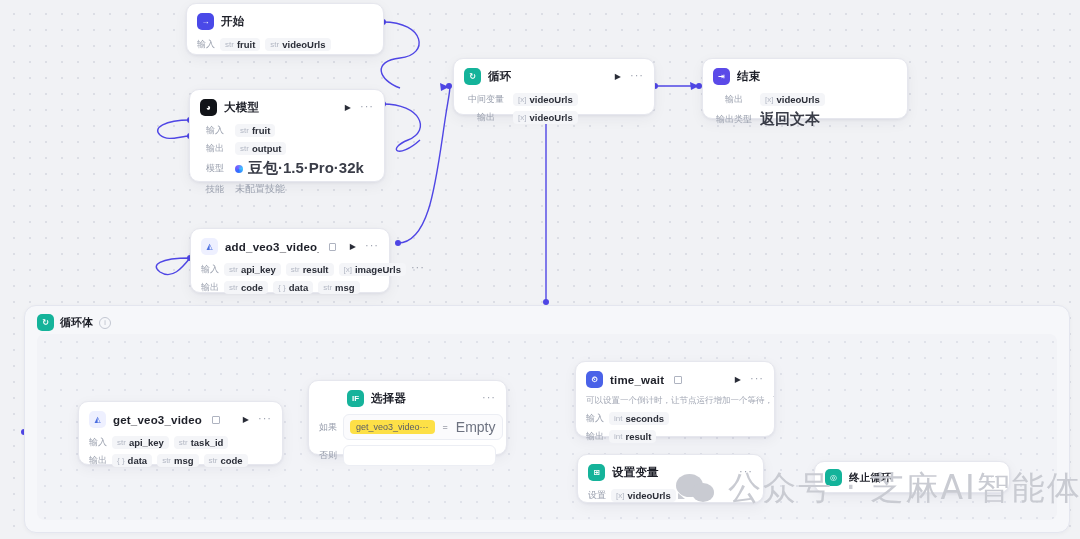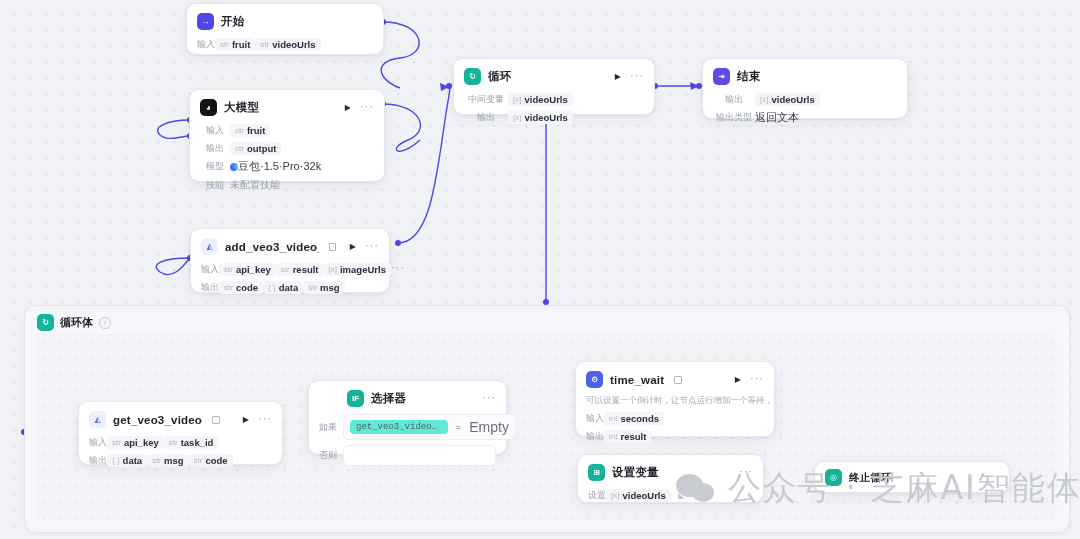--- a/index.html
+++ b/index.html
@@ -33,30 +33,30 @@
   .ic-if{background:#16b39b;margin-left:28px;}
   .ic-wait{background:#4a62e8;}
   .ic-setvar{background:#15b39a;}
   .ic-break{background:#13b39a;}
   .title{font-size:11.5px;font-weight:bold;color:#1d1f28;letter-spacing:.2px;white-space:nowrap;overflow:hidden;}
   .title.mono{font-family:"Liberation Sans",sans-serif;font-weight:bold;}
   .head-spacer{flex:1 1 auto;}
   .play{font-size:8px;color:#2a2d38;margin-right:2px;}
   .dots{font-size:11px;color:#9ba0ad;letter-spacing:1px;line-height:6px;padding-bottom:4px;}
   .body{padding:0 10px 9px 10px;}
-  .row{display:flex;align-items:center;margin-bottom:4px;min-height:14px;}
+  .row{display:flex;align-items:center;gap:5px;margin-bottom:4px;min-height:14px;}
   .row:last-child{margin-bottom:0;}
   .rlabel{font-size:9px;color:#9aa0ae;flex:0 0 auto;white-space:nowrap;}
   .rlabel.w{min-width:30px;text-align:center;}
   .chip{
     display:inline-flex;align-items:center;gap:3px;background:#f4f5f8;border-radius:4px;
     padding:1px 5px;font-size:9.5px;color:#2b2e38;font-weight:bold;white-space:nowrap;
   }
   .chip .ty{color:#b3b8c4;font-weight:normal;font-size:8px;}
-  .plain{font-size:11px;color:#3a3d48;font-weight:normal;white-space:nowrap;}
+  .plain{font-size:15px;color:#3a3d48;font-weight:bold;white-space:nowrap;}
   .muted{font-size:10px;color:#9aa0ae;white-space:nowrap;}
   .model-dot{width:8px;height:8px;border-radius:50%;
     background:conic-gradient(from 200deg,#2f6bff,#7b5cff,#3fc2ff,#2f6bff);flex:0 0 auto;}
   .desc{font-size:8.5px;color:#a3a8b5;line-height:1.3;padding:0 10px 5px 10px;white-space:nowrap;overflow:hidden;}
   .loopbody{
     position:absolute;left:24px;top:305px;width:1046px;height:228px;
     background:#f6f7fa;border:1px solid #e4e6ef;border-radius:12px;box-sizing:border-box;
     box-shadow:0 1px 4px rgba(20,24,60,.04);
   }
   .loopbody-head{display:flex;align-items:center;gap:6px;padding:8px 0 0 12px;}
@@ -67,22 +67,22 @@
     position:absolute;left:12px;top:28px;right:12px;bottom:12px;border-radius:8px;
     background:#f2f3f7;
     background-image:radial-gradient(#e0e2ea 1px, transparent 1.2px);
     background-size:16px 16px;
   }
   .cond{display:flex;align-items:center;gap:6px;margin-bottom:5px;}
   .cond-box{
     flex:1 1 auto;display:flex;align-items:center;gap:8px;background:#fbfbfd;
     border:1px solid #eceef4;border-radius:6px;padding:4px 6px;box-sizing:border-box;
   }
-  .cond-val{background:#5eead4;border-radius:4px;padding:2px 6px;font-size:9px;color:#585c68;
-    white-space:nowrap;overflow:hidden;text-overflow:ellipsis;max-width:86px;font-family:Liberation Mono, monospace;}
+  .cond-val{background:#fde047;border-radius:4px;padding:2px 6px;font-size:9px;color:#585c68;
+    white-space:nowrap;overflow:hidden;text-overflow:ellipsis;max-width:86px;}
   .cond-op{font-size:9px;color:#6d7280;}
   .cond-empty{font-size:14px;color:#6d7280;}
   .cond-blank{flex:1 1 auto;background:#ffffff;border:1px solid #eceef4;border-radius:6px;height:19px;}
   .wm{position:absolute;left:676px;top:466px;display:flex;align-items:center;gap:10px;
       pointer-events:none;user-select:none;}
   .wm-text{font-size:33px;color:#c9cbd2;font-weight:normal;letter-spacing:2px;
     font-family:"DejaVu Sans",sans-serif;white-space:nowrap;}
   .wm-logo{width:42px;height:34px;position:relative;flex:0 0 auto;}
   .wm-b1{position:absolute;left:0;top:2px;width:27px;height:23px;border-radius:50%;background:#c9cbd2;}
   .wm-b2{position:absolute;left:16px;top:11px;width:22px;height:19px;border-radius:50%;background:#c9cbd2;}

